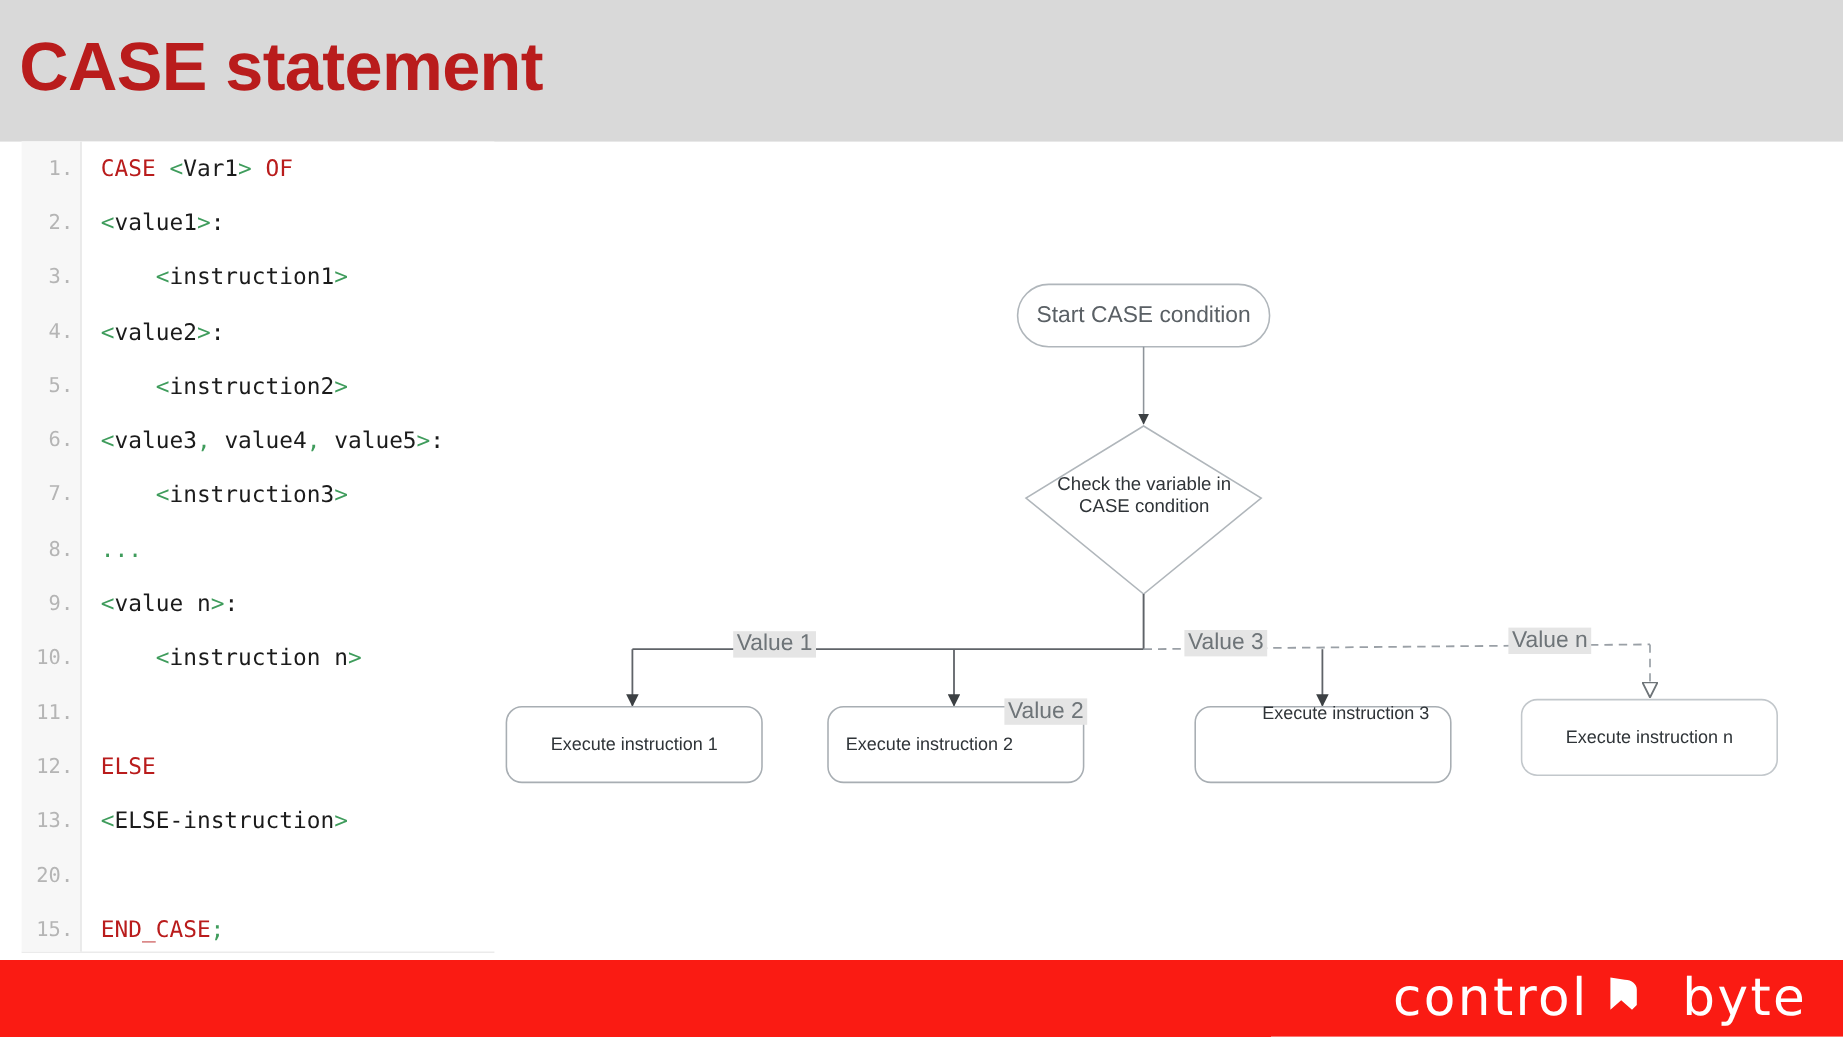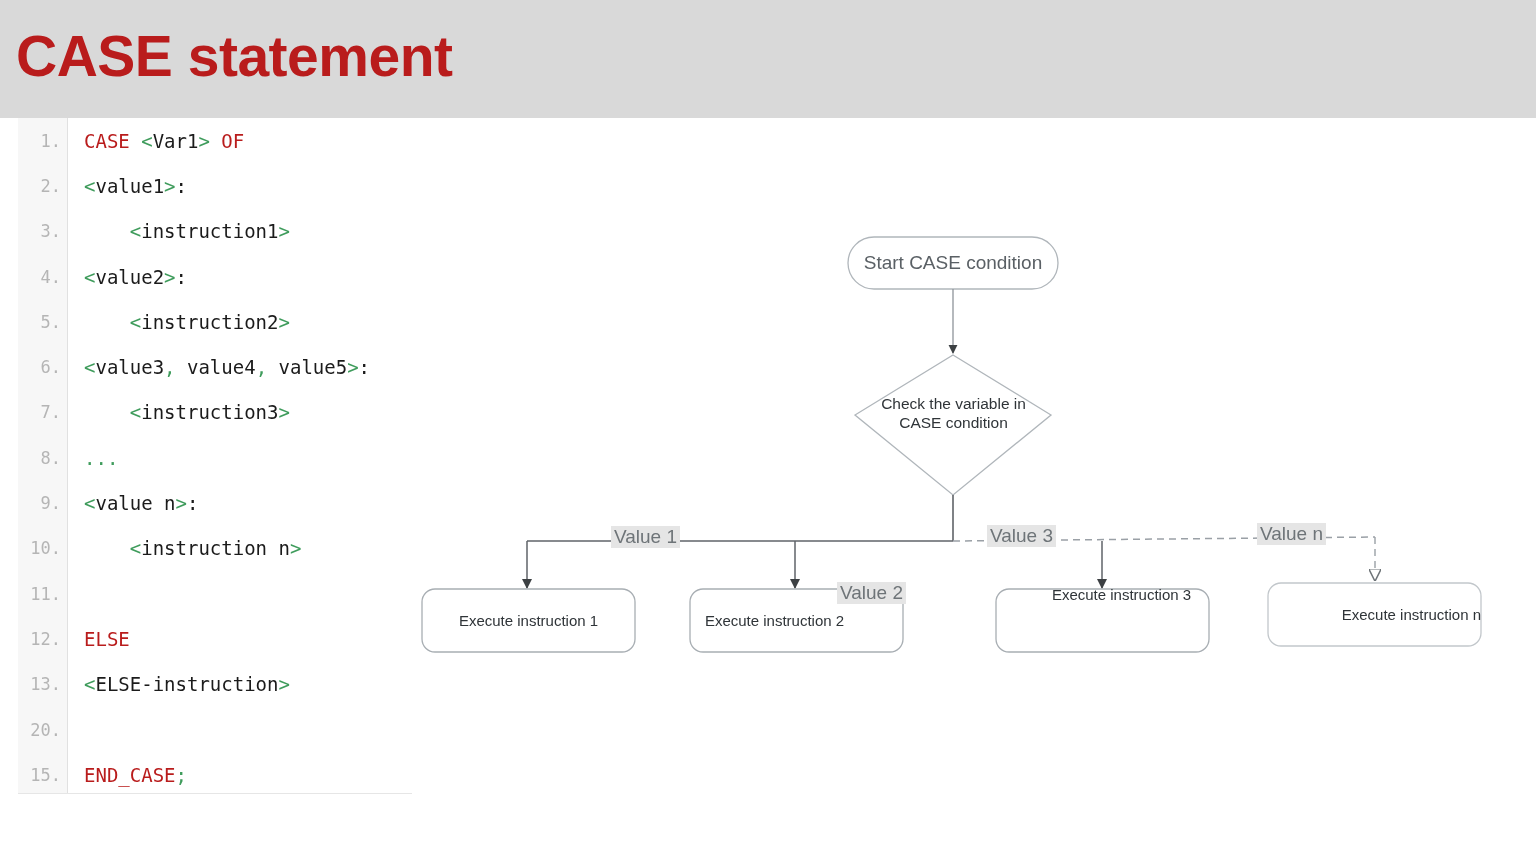--- a/index.html
+++ b/index.html
@@ -218,17 +218,27 @@
 CASE condition</div>
 
     <div class="edge-label" style="left:611px; top:408px;">Value 1</div>
     <div class="edge-label" style="left:837px; top:424px;margin-top:40px;">Value 2</div>
     <div class="edge-label" style="left:987px; top:407px;">Value 3</div>
     <div class="edge-label" style="left:1257px; top:405px;">Value n</div>
 
     <div class="node-label lbl-box" style="left:422px; top:494px; width:213px;">Execute instruction  1</div>
     <div class="node-label lbl-box" style="left:690px; top:494px; width:169px;">Execute instruction 2</div>
     <div class="node-label lbl-box" style="left:996px; top:468px; width:251px;">Execute instruction 3</div>
-    <div class="node-label lbl-box" style="left:1268px; top:488px; width:213px;text-align:right;">Execute instruction n</div>
-  </div>
-
+    <div class="node-label lbl-box" style="left:1268px; top:488px; width:213px;">Execute instruction n</div>
+  </div>
+
+  <div class="footer">
+    <div class="logo">
+      <div class="logo-word">control</div>
+      <svg class="logo-mark" width="46" height="42" viewBox="0 0 46 42">
+        <path d="M2 3 L2 30 L11 22 L20 30 L24 26 L24 13 C24 9 20 5 14 5 Z" fill="#ffffff"></path>
+        <path d="M2 3 L2 30 L11 22 L20 30" fill="none" stroke="#fa1b13" stroke-width="0"></path>
+      </svg>
+      <div class="logo-word">byte</div>
+    </div>
+  </div>
 
 </div>
 
 </body></html>

